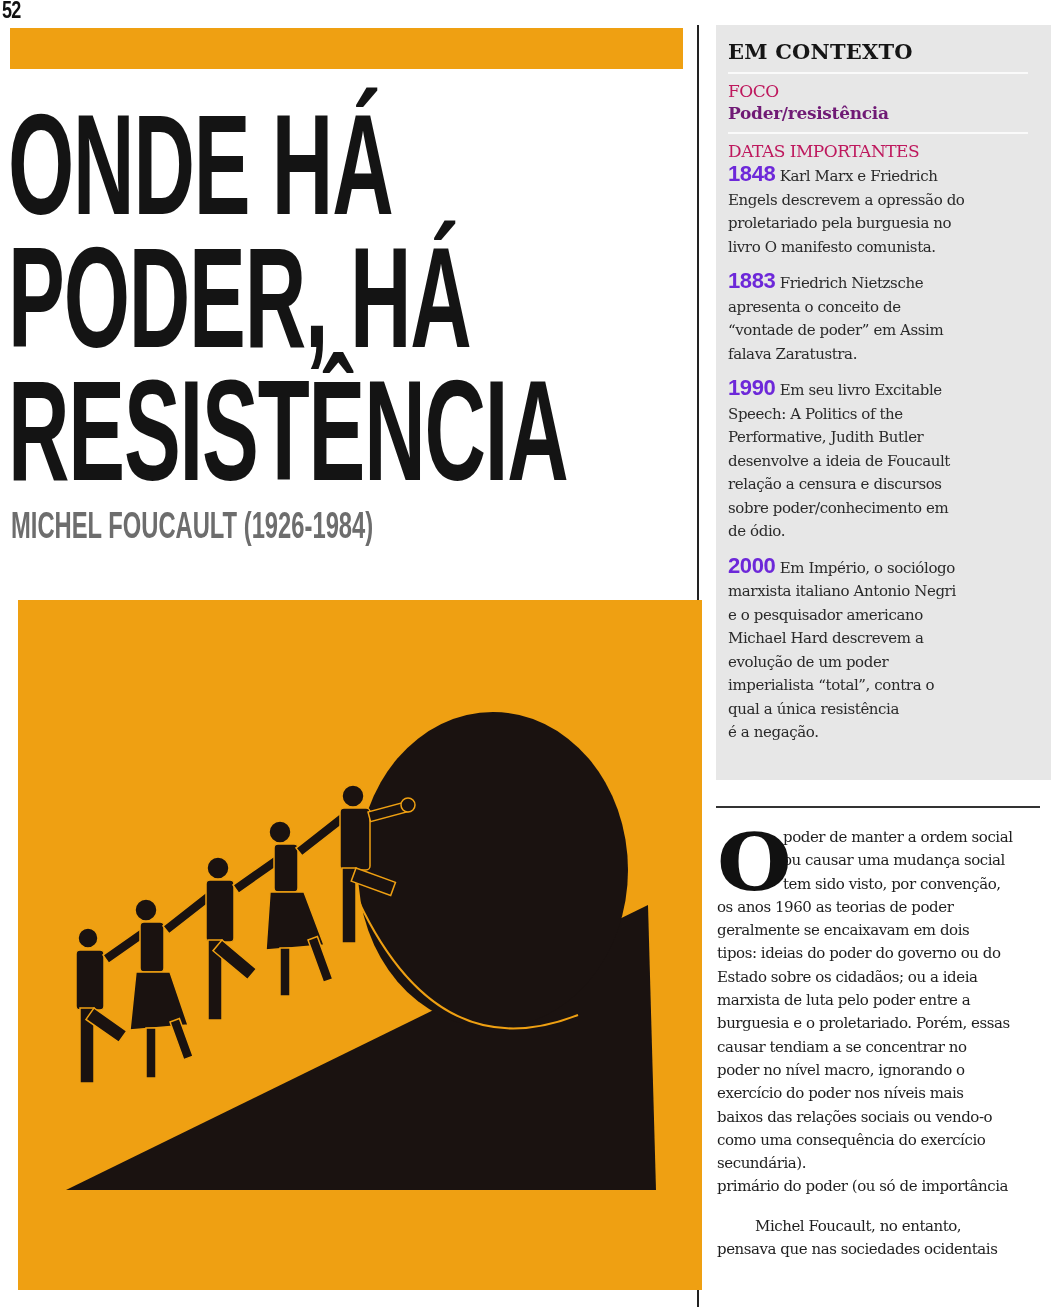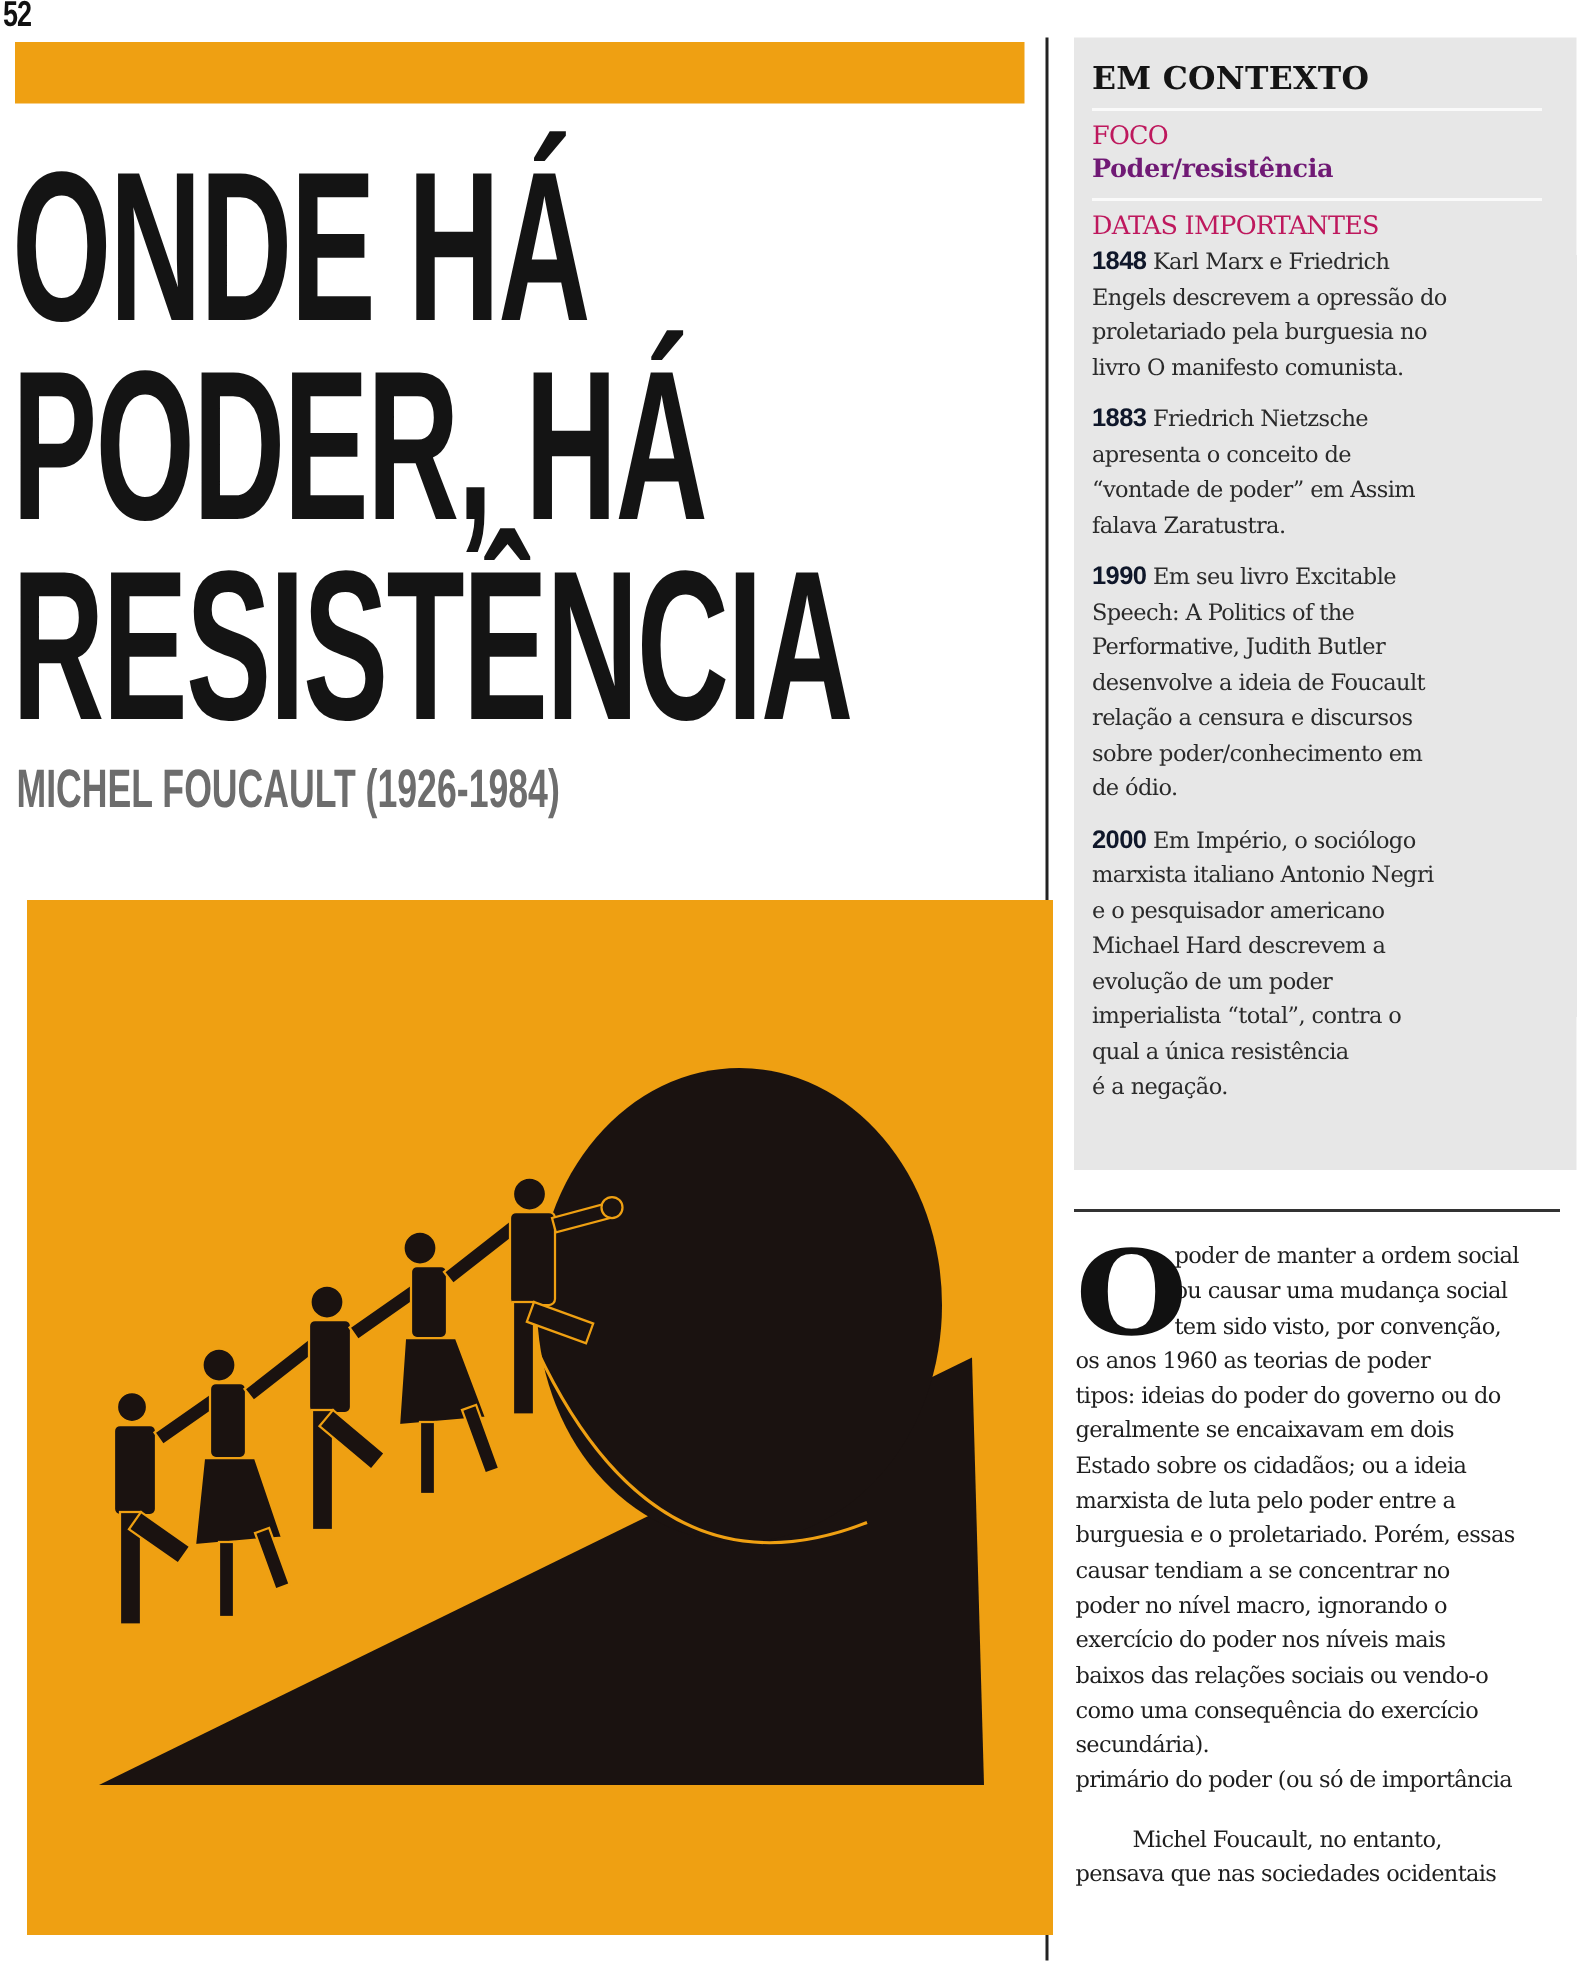--- a/index.html
+++ b/index.html
@@ -58,21 +58,21 @@
   }
   .ctx-focus {
     font-size: 17px; font-weight: 700; color: #701a75; line-height: 22px;
     letter-spacing: -0.3px;
   }
   .entry {
     font-size: 15px; line-height: 23.5px; color: #2a2a2a; margin: 0 0 10px 0;
     letter-spacing: -0.4px;
   }
   .entry .year {
-    font-family: "Liberation Sans", sans-serif; font-weight: 700; font-size: 17px; color: #0f172a;
+    font-family: "Liberation Sans", sans-serif; font-weight: 700; font-size: 22px; color: #6d28d9;
   }
 
   .h-rule {
     position: absolute; left: 716px; top: 806px; width: 324px; height: 2px; background: #333;
   }
   .body-text {
     position: absolute; left: 717px; top: 826px; width: 330px;
     font-size: 15px; line-height: 23.3px; color: #1e1e1e; letter-spacing: -0.45px;
   }
   .body-text p { margin: 0; }
@@ -190,22 +190,22 @@
 
 <div class="h-rule"></div>
 
 <article class="body-text">
   <p>
     <span class="drop-cap">O</span>
     <span class="line">poder de manter a ordem social</span>
     <span class="line">ou causar uma mudança social</span>
     <span class="line">tem sido visto, por convenção,</span>
     <span class="line">os anos 1960 as teorias de poder</span>
+    <span class="line">geralmente se encaixavam em dois</span>
     <span class="line">tipos: ideias do poder do governo ou do</span>
-    <span class="line">geralmente se encaixavam em dois</span>
     <span class="line">Estado sobre os cidadãos; ou a ideia</span>
     <span class="line">marxista de luta pelo poder entre a</span>
     <span class="line">burguesia e o proletariado. Porém, essas</span>
     <span class="line">causar tendiam a se concentrar no</span>
     <span class="line">poder no nível macro, ignorando o</span>
     <span class="line">exercício do poder nos níveis mais</span>
     <span class="line">baixos das relações sociais ou vendo-o</span>
     <span class="line">como uma consequência do exercício</span>
     <span class="line">secundária).</span>
     <span class="line">primário do poder (ou só de importância</span>

